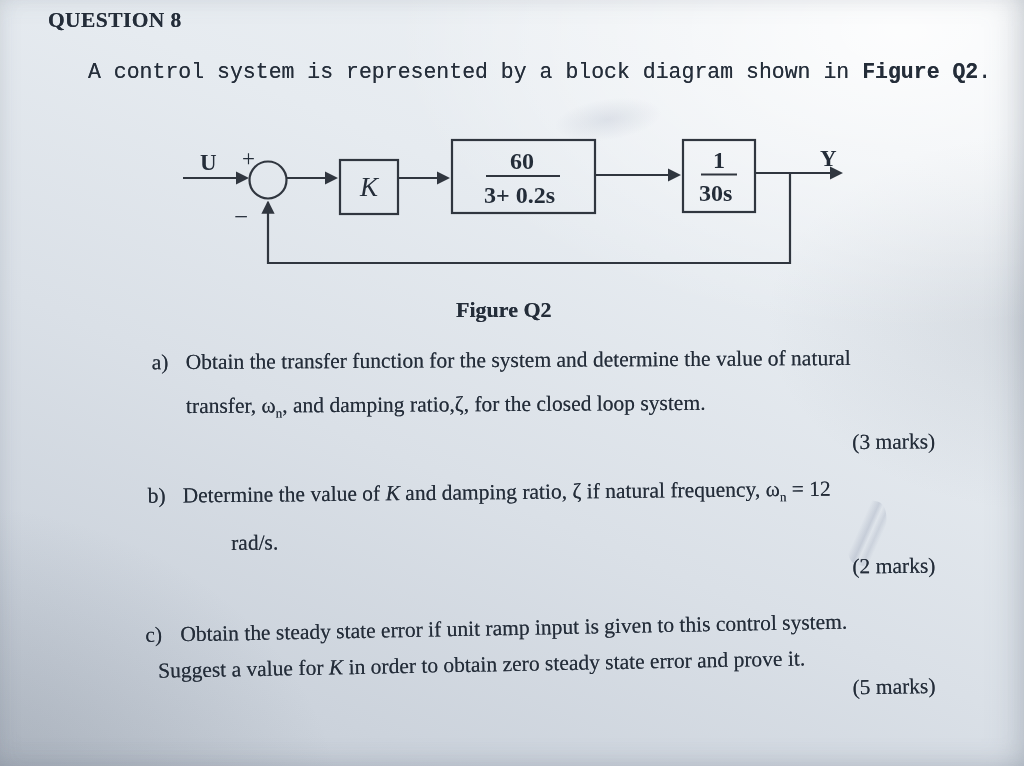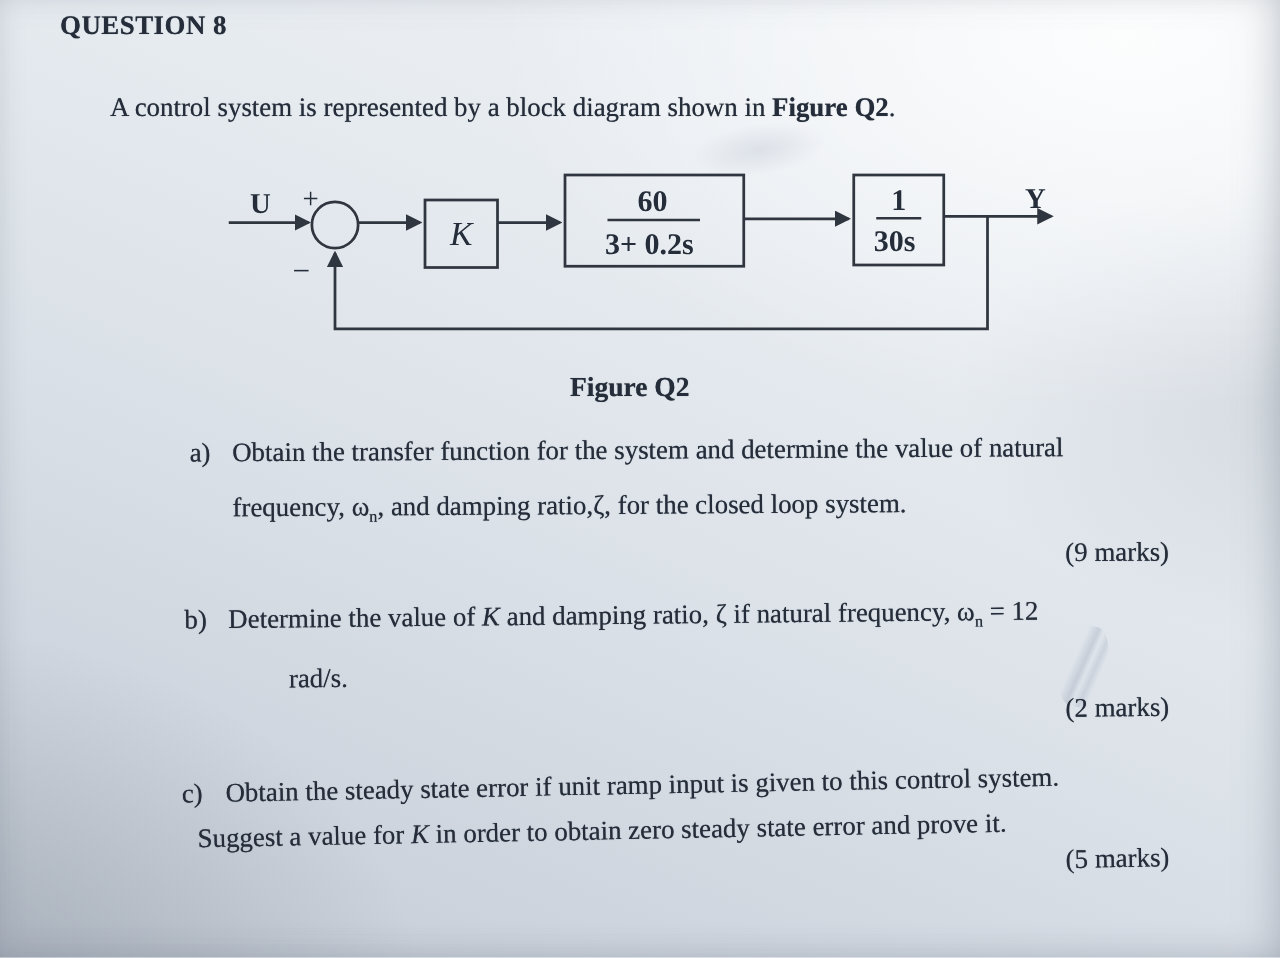--- a/index.html
+++ b/index.html
@@ -33,21 +33,21 @@
 
 <div class="smudge" style="left:548px;top:92px;width:120px;height:55px;
             background:radial-gradient(60% 50% at 50% 50%, rgba(92,106,140,0.13), rgba(92,106,140,0) 75%);
             transform:rotate(-8deg);"></div>
 <div class="smudge" style="left:850px;top:500px;width:34px;height:66px;
             background:linear-gradient(100deg, rgba(86,100,134,0) 30%, rgba(86,100,134,0.18) 48%, rgba(86,100,134,0) 58%, rgba(86,100,134,0.14) 70%, rgba(86,100,134,0) 82%);
             transform:rotate(14deg);border-radius:40%;"></div>
 
 <div class="txt b" style="left:48px;top:8px;letter-spacing:0.4px;">QUESTION 8</div>
 
-<div class="txt" style="left:88px;top:74px;">
+<div class="txt" style="left:88px;top:60px;font-family:Liberation Mono, monospace;">
   <span>A control system is represented by a block diagram shown in </span><span class="b">Figure Q2</span><span>.</span>
 </div>
 
 <svg style="position:absolute;left:150px;top:128px;" width="720" height="160" viewBox="0 0 720 160">
   <defs>
     <marker id="arr" viewBox="0 0 10 10" refX="8.5" refY="5" markerWidth="6" markerHeight="6" orient="auto-start-reverse">
       <path d="M0 0 L10 5 L0 10 z" fill="#30363f"></path>
     </marker>
   </defs>
 
@@ -82,23 +82,23 @@
 
   <polyline points="640,45 640,135 118,135 118,74.5" fill="none" stroke="#30363f" stroke-width="2.2" marker-end="url(#arr)"></polyline>
 </svg>
 
 <div class="txt b" style="left:456px;top:297px;font-size:22px;">Figure Q2</div>
 
 <div class="part" style="top:344px;height:130px;transform:rotate(-0.35deg);">
   <div class="txt" style="left:152px;top:4px;">a)</div>
   <div class="txt" style="left:186px;top:4px;">Obtain the transfer function for the system and determine the value of natural</div>
   <div class="txt" style="left:186px;top:48px;">
-    <span>frequency, ω</span><sub>n</sub><span>, and damping ratio,ζ, for the closed loop system.</span>
+    <span>transfer, ω</span><sub>n</sub><span>, and damping ratio,ζ, for the closed loop system.</span>
   </div>
-  <div class="txt marks" style="top:88px;">(9 marks)</div>
+  <div class="txt marks" style="top:88px;">(3 marks)</div>
 </div>
 
 <div class="part" style="top:474px;height:115px;transform:rotate(-0.6deg);">
   <div class="txt" style="left:148px;top:6px;">b)</div>
   <div class="txt" style="left:183px;top:6px;">
     <span>Determine the value of </span><span class="it">K</span><span> and damping ratio, ζ if natural frequency, ω</span><sub>n</sub><span> = 12</span>
   </div>
   <div class="txt" style="left:183px;top:54px;margin-left:48px;">rad/s.</div>
   <div class="txt marks" style="top:84px;">(2 marks)</div>
 </div>

